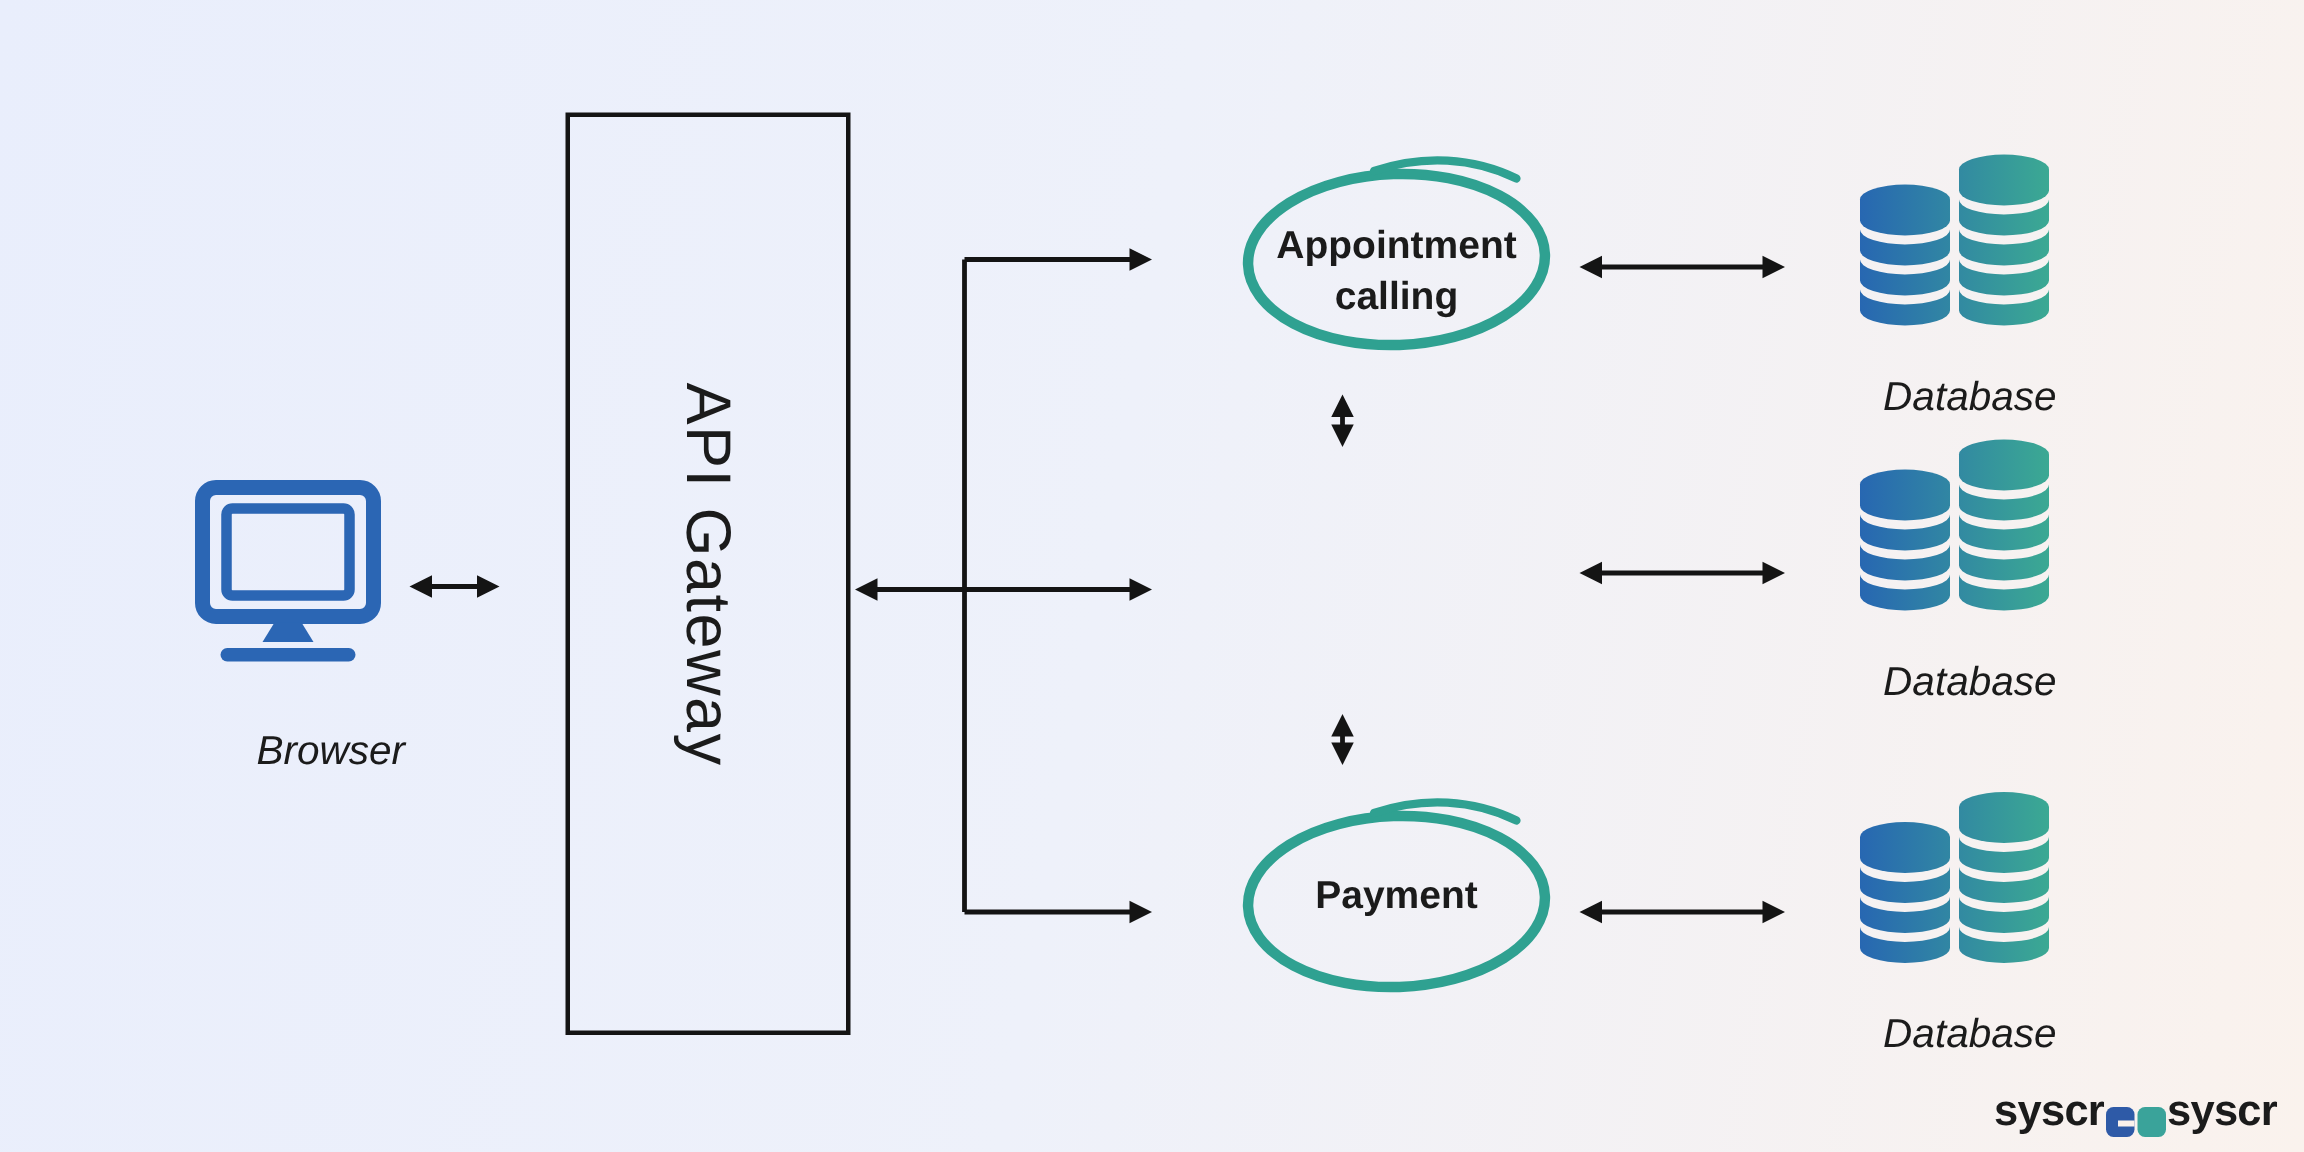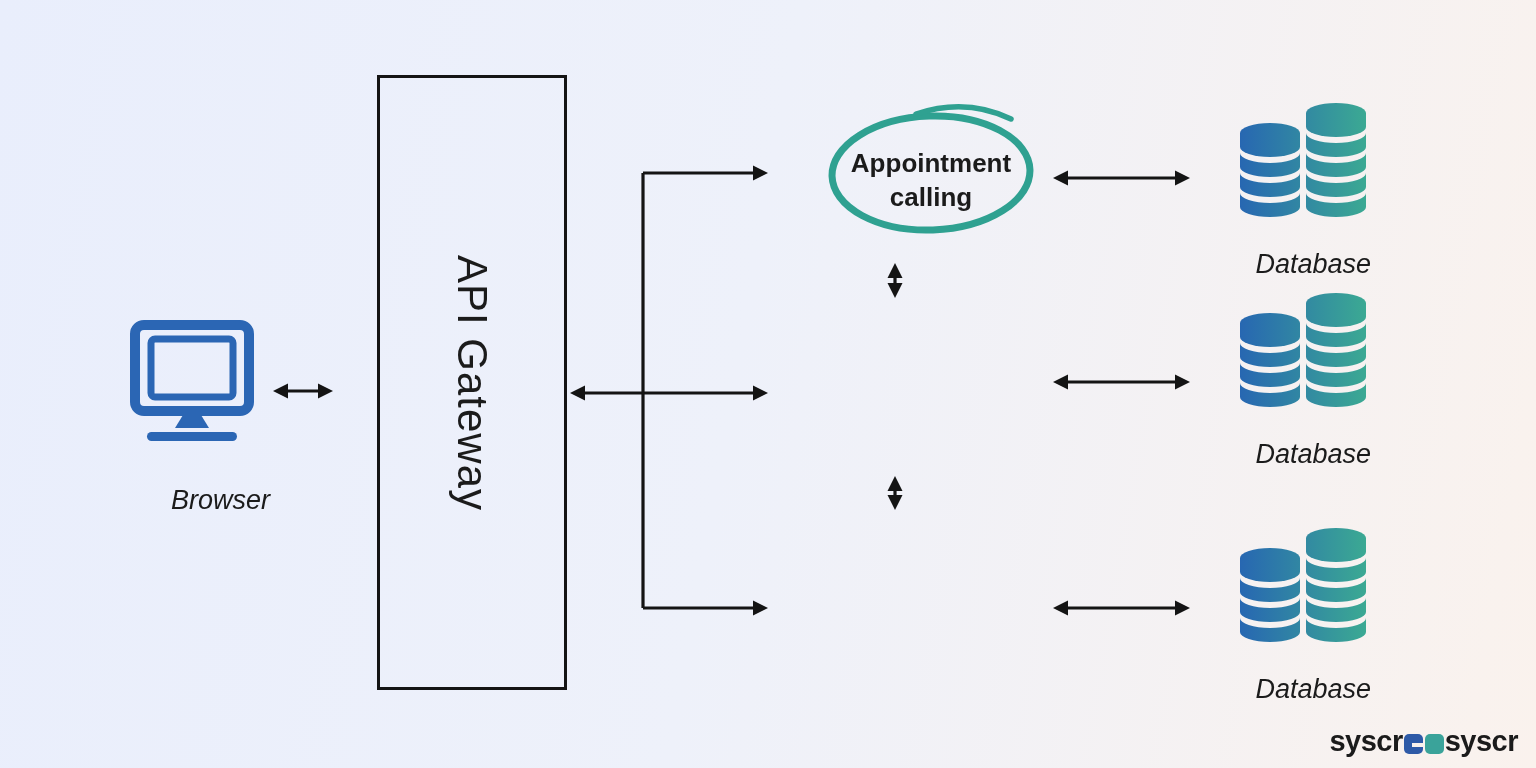--- a/index.html
+++ b/index.html
@@ -28,21 +28,21 @@
     align-items:center;justify-content:center;
     font-size:26px;line-height:34px;color:var(--text,#1b1b1b);text-align:center;
   }
   .service .svc-text.nudge{transform:translateY(12px);}
   .svc-1{top:100px;} .svc-2{top:319px;} .svc-3{top:528px;}
   .db-node{left:1237px;width:134px;}
   .db-1{top:97px;} .db-2{top:287px;} .db-3{top:522px;}
   .db-node svg{display:block;margin:0 auto;}
   .db-label{position:absolute;top:152px;left:0;width:100%;font-size:27px;}
   .logo{
-    right:18px;top:725px;display:flex;align-items:center;
+    right:18px;top:725px;display:flex;align-items:flex-end;
     font-size:29px;font-weight:700;letter-spacing:-0.5px;color:var(--logo-dark,#1b1b1b);
   }
   .logo-square{position:relative;display:inline-block;width:19px;height:20px;border-radius:5px;margin:4px 1px 0 1px;}
   .logo-square.e{background:var(--logo-blue,#2e5aa7);}
   .logo-square.a{background:var(--logo-teal,#3aa39a);}
   .logo-square .slit{position:absolute;right:0;top:9px;width:11px;height:4px;background:#f9f1ec;}
   line{stroke:var(--line,#141414);stroke-width:3.2px;}
   polygon.head{fill:var(--line,#141414);}
 </style>
 </head>
@@ -116,20 +116,29 @@
       <ellipse cx="107" cy="73" rx="99" ry="57" fill="none" style="stroke:var(--teal,#2fa191)" stroke-width="7" transform="rotate(-2 107 73)"></ellipse>
       <path d="M 92,14 C 125,3 158,5 187,19" fill="none" style="stroke:var(--teal,#2fa191)" stroke-width="5.5" stroke-linecap="round"></path>
     </svg>
     <div class="svc-text nudge">
       <div>Appointment</div>
       <div>calling</div>
     </div>
   </div>
 
 
+  <div class="abs service svc-3">
+    <svg viewBox="0 0 214 136" width="214" height="136">
+      <ellipse cx="107" cy="73" rx="99" ry="57" fill="none" style="stroke:var(--teal,#2fa191)" stroke-width="7" transform="rotate(-2 107 73)"></ellipse>
+      <path d="M 92,14 C 125,3 158,5 187,19" fill="none" style="stroke:var(--teal,#2fa191)" stroke-width="5.5" stroke-linecap="round"></path>
+    </svg>
+    <div class="svc-text">
+      <div>Payment</div>
+    </div>
+  </div>
 
   <div class="abs db-node db-1">
     <svg width="132" height="132" viewBox="0 0 132 132">
       <defs>
         <linearGradient id="dbg1" x1="0" y1="0" x2="132" y2="0" gradientUnits="userSpaceOnUse">
           <stop offset="0" style="stop-color:var(--db-blue,#2766b2)"></stop>
           <stop offset="1" style="stop-color:var(--db-teal,#3cab92)"></stop>
         </linearGradient>
       </defs>
       <g fill="url(#dbg1)">

